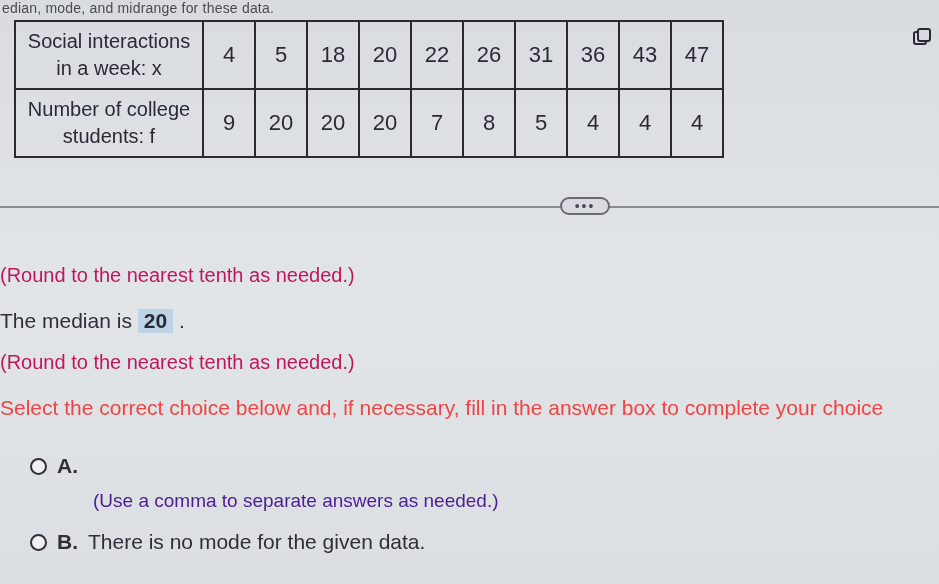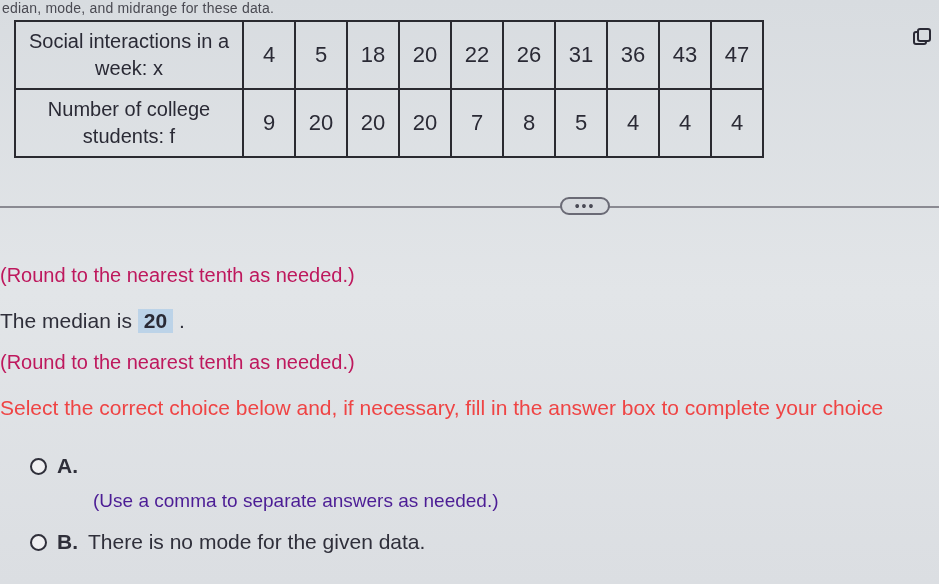--- a/index.html
+++ b/index.html
@@ -24,21 +24,21 @@
       background: transparent;
     }
     .data-table td {
       border: 2px solid #2a2a30;
       text-align: center;
       font-size: 22px;
       color: #2a2a35;
       padding: 0;
     }
     .data-table .row-header {
-      width: 228px;
+      width: 188px;
       font-size: 20px;
       line-height: 1.35;
       padding: 6px 4px;
     }
     .data-table .val {
       width: 52px;
       height: 64px;
     }
     .copy-icon {
       position: absolute;

